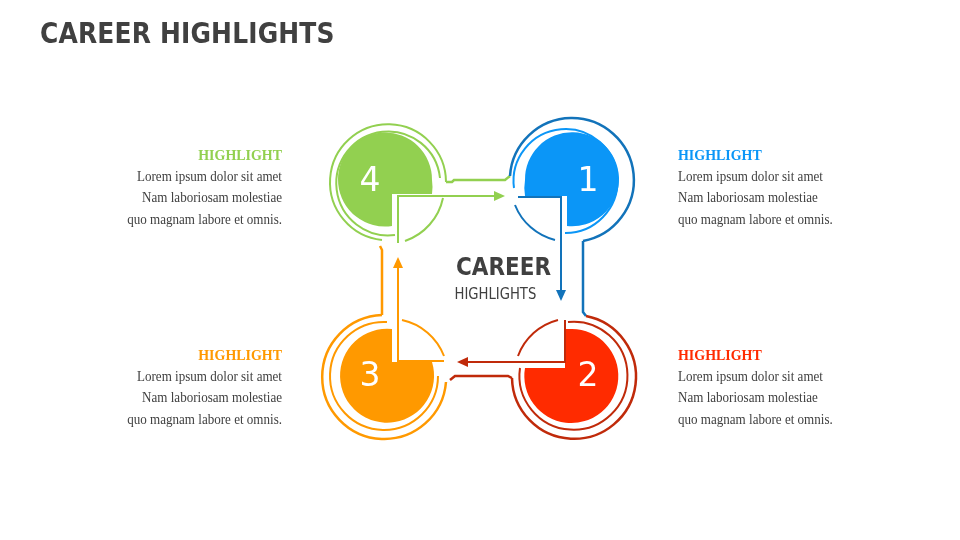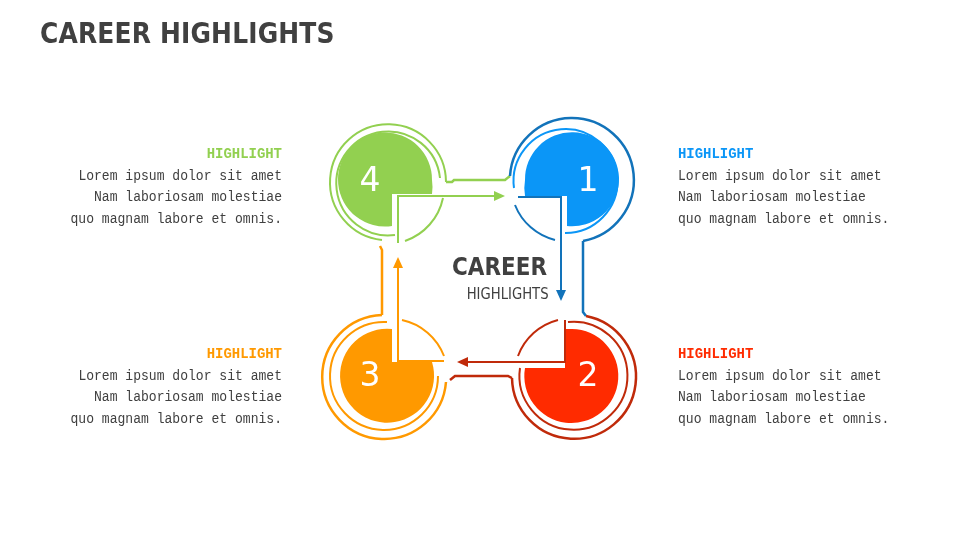--- a/index.html
+++ b/index.html
@@ -1,26 +1,26 @@
 <!DOCTYPE html>
 <html><head>
 <meta charset="utf-8">
 <style>
   html, body { margin:0; padding:0; }
   body { width:960px; height:540px; background:#ffffff; position:relative; overflow:hidden; font-family:"Liberation Sans", "DejaVu Sans", sans-serif; }
   .title { position:absolute; left:40px; top:16px; font-size:29px; font-weight:bold; color:#404040; letter-spacing:0.2px; font-family:"DejaVu Sans", sans-serif; transform:scaleX(0.86); transform-origin:left top; }
-  .block { position:absolute; width:260px; font-size:14.5px; line-height:21.5px; color:#404040; font-family:Liberation Mono, monospace; }
+  .block { position:absolute; width:260px; font-size:14.5px; line-height:21.5px; color:#404040; font-family:Liberation Serif, serif; }
   .block .h { font-weight:bold; font-size:15.5px; }
   .block.left { text-align:right; }
   .block.right { text-align:left; }
   .block .ln { display:block; white-space:nowrap; transform:scaleX(0.9); }
   .block.left .ln { transform-origin:right center; }
   .block.right .ln { transform-origin:left center; }
   svg.diagram { position:absolute; left:0; top:0; }
-  .center { position:absolute; left:400px; top:252px; width:158px; text-align:right; color:#404040; font-family:"DejaVu Sans", sans-serif; }
+  .center { position:absolute; left:400px; top:252px; width:158px; text-align:left; color:#404040; font-family:"DejaVu Sans", sans-serif;padding-left:45px; }
   .center .c1 { font-size:25px; font-weight:bold; display:block; transform:scaleX(0.86); }
   .center .c2 { font-size:15px; display:block; margin-top:4px; transform:scaleX(0.88); }
   .num { position:absolute; font-family:"DejaVu Sans", sans-serif; font-size:33px; color:#ffffff; width:40px; text-align:center; }
 </style>
 </head>
 <body>
 
 <div class="title">CAREER HIGHLIGHTS</div>
 
 <svg class="diagram" width="960" height="540" viewBox="0 0 960 540">

